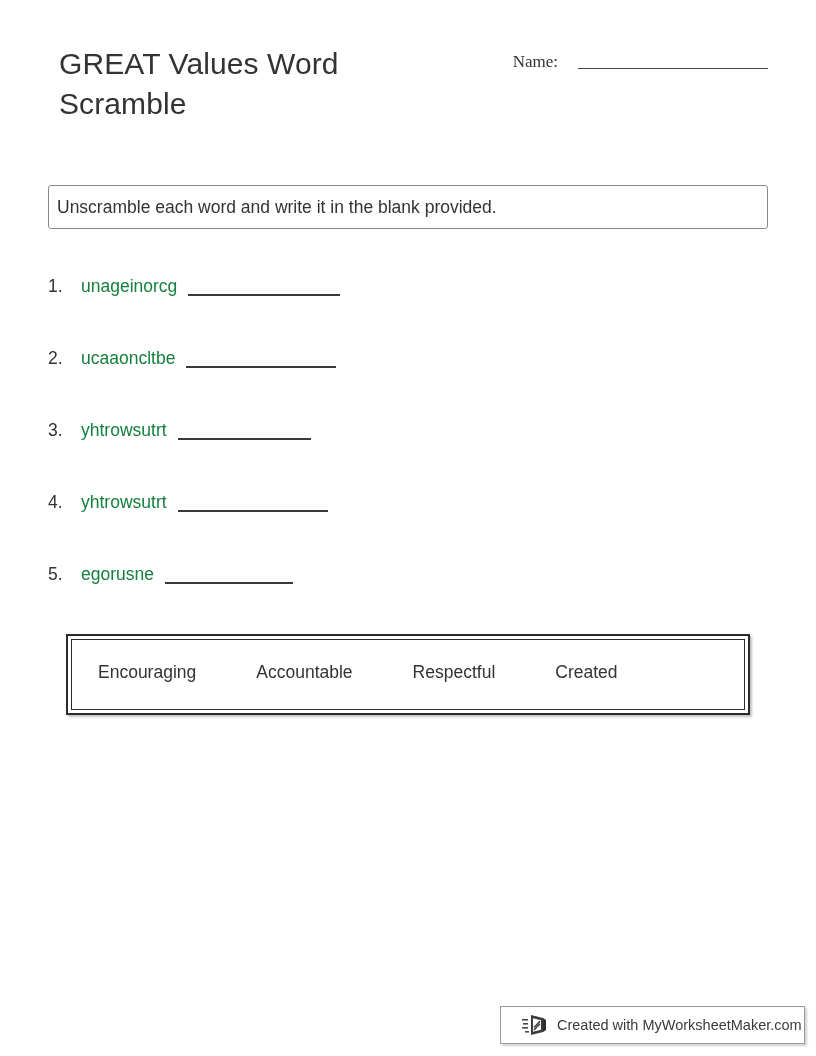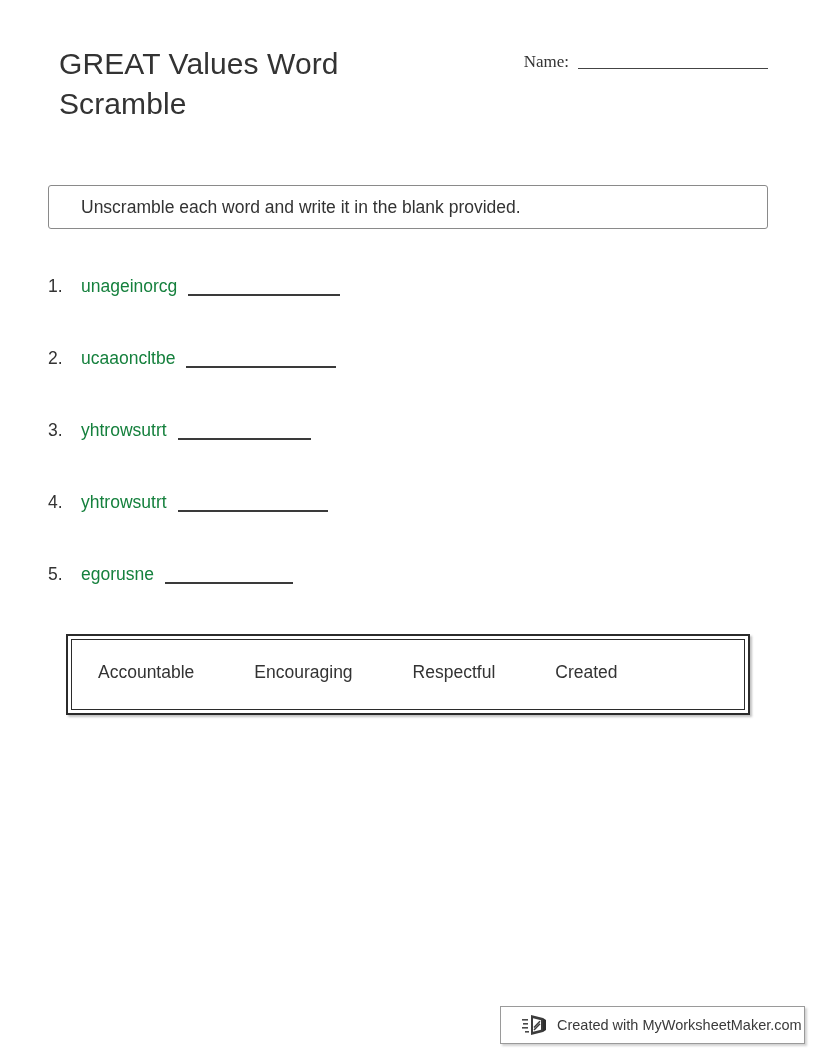--- a/index.html
+++ b/index.html
@@ -41,21 +41,21 @@
     line-height: 40px;
     color: #333333;
     letter-spacing: 0.1px;
   }
   .name-group {
     position: absolute;
     right: 0;
     top: 8px;
     display: flex;
     align-items: flex-end;
-    gap: 9px;
+    gap: 20px;
   }
   .name-label {
     font-family: "Liberation Serif", serif;
     font-size: 17px;
     line-height: 20px;
     color: #333333;
     white-space: nowrap;
   }
   .name-line {
     width: 190px;
@@ -70,21 +70,21 @@
     left: 48px;
     top: 185px;
     width: 720px;
     height: 44px;
     box-sizing: border-box;
     border: 1px solid #8a8a8a;
     border-radius: 3px;
     background: #ffffff;
     display: flex;
     align-items: center;
-    padding-left: 32px;
+    padding-left: 8px;
   }
   .instruction-text {
     font-size: 17.5px;
     color: #333333;
     line-height: 22px;
   }
 
   
   .problems {
     position: absolute;
@@ -223,22 +223,22 @@
       <div class="problem-row">
         <span class="problem-number">5.</span>
         <span class="problem-word">egorusne</span>
         <span class="answer-blank" style="width: 128px;"></span>
       </div>
     </div>
 
   <div class="word-bank">
     <div class="word-bank-inner">
       <div class="word-bank-list">
+          <span class="word-bank-item">Encouraging</span>
           <span class="word-bank-item">Accountable</span>
-          <span class="word-bank-item">Encouraging</span>
           <span class="word-bank-item">Respectful</span>
           <span class="word-bank-item">Created</span>
         </div>
     </div>
   </div>
 
   <div class="footer-badge">
     <svg class="footer-logo" viewBox="0 0 26 24">
       <g fill="#4a4a4a">
         <rect x="0" y="6" width="6" height="1.6"></rect>

